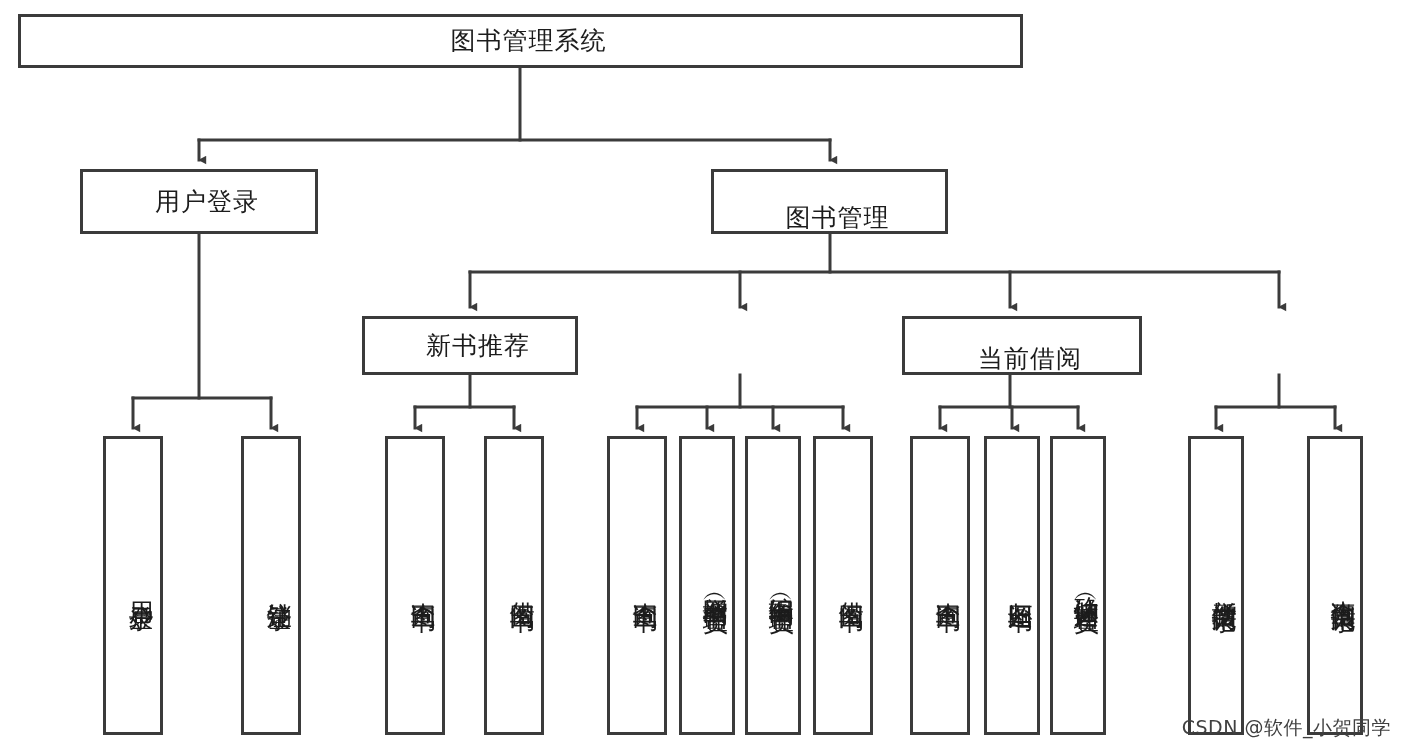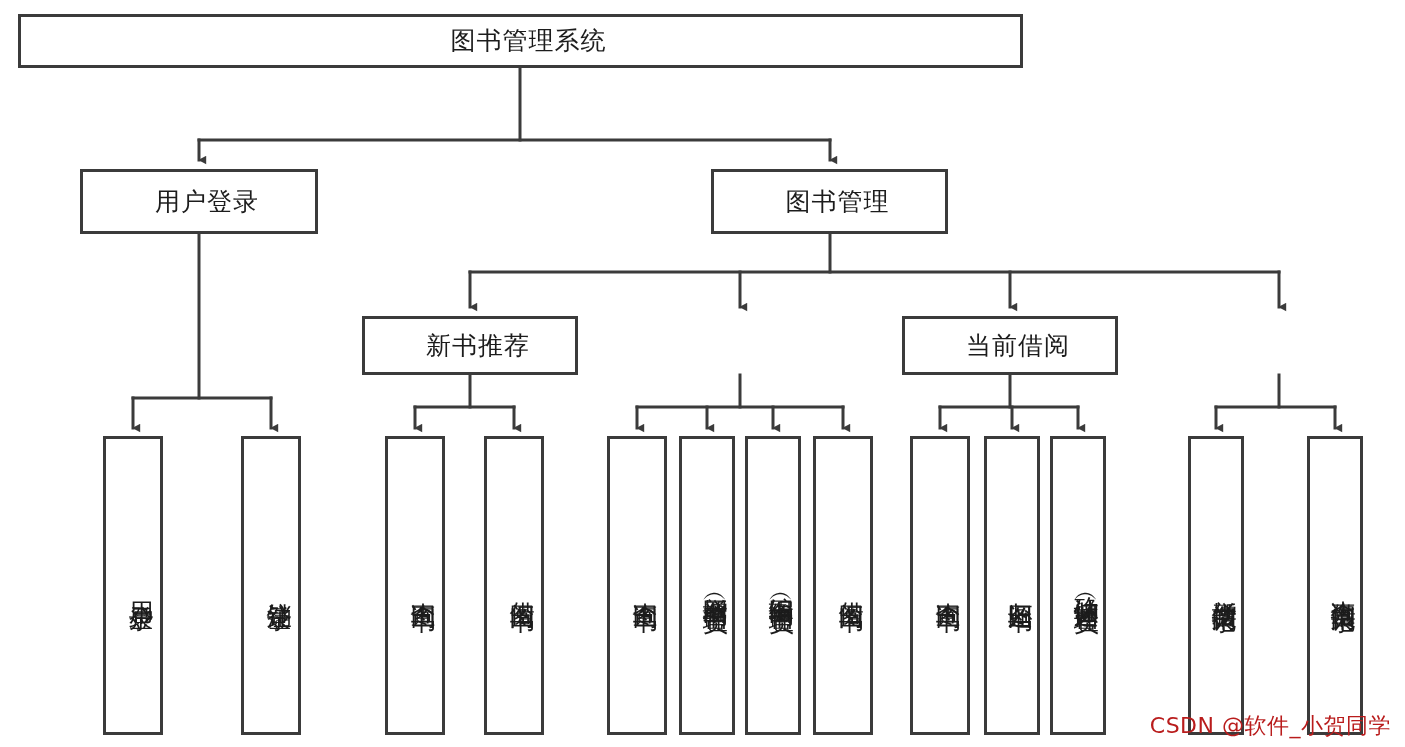--- a/index.html
+++ b/index.html
@@ -52,22 +52,22 @@
     line-height: 1.18;
     letter-spacing: 2px;
     white-space: normal;
     max-height: 100%;
     text-align: center;
   }
   .watermark {
     position: absolute;
     right: 14px;
     bottom: 6px;
-    font-size: 22px;
-    color: #b91c1c;
+    font-size: 19px;
+    color: #404040;
     letter-spacing: 0.5px;
     white-space: nowrap;
     user-select: none;
     text-align: center;
   }
 </style>
 </head>
 <body>
 
 <div id="stage">
@@ -122,28 +122,28 @@
     </g>
   </svg>
 
   <div class="node" id="node-root" style="left: 18px; top: 14px; width: 1005px; height: 54px;">
     <span class="label">图书管理系统</span>
   </div>
 
   <div class="node" id="node-l2-0" style="left: 80px; top: 169px; width: 238px; height: 65px;">
     <span class="label">用户登录</span>
   </div>
-  <div class="node" id="node-l2-1" style="left: 711px; top: 169px; width: 237px; height: 65px;">
+  <div class="node" id="node-l2-1" style="left: 711px; top: 169px; width: 237px; height: 65px; align-items: flex-end;">
     <span class="label">图书管理</span>
   </div>
 
   <div class="node" id="node-l3-0" style="left: 362px; top: 316px; width: 216px; height: 59px; text-align: right;">
     <span class="label">新书推荐</span>
   </div>
-  <div class="node" id="node-l3-2" style="left: 902px; top: 316px; width: 216px; height: 59px;">
+  <div class="node" id="node-l3-2" style="left: 902px; top: 316px; width: 240px; height: 59px; align-items: flex-end;">
     <span class="label">当前借阅</span>
   </div>
 
   <div class="node leaf" id="node-leaf-0" style="left: 103px; top: 436px; width: 60px; height: 299px;">
     <span class="label">用户登录</span>
   </div>
   <div class="node leaf" id="node-leaf-1" style="left: 241px; top: 436px; width: 60px; height: 299px;">
     <span class="label">注销登录</span>
   </div>
   <div class="node leaf" id="node-leaf-2" style="left: 385px; top: 436px; width: 60px; height: 299px;">

